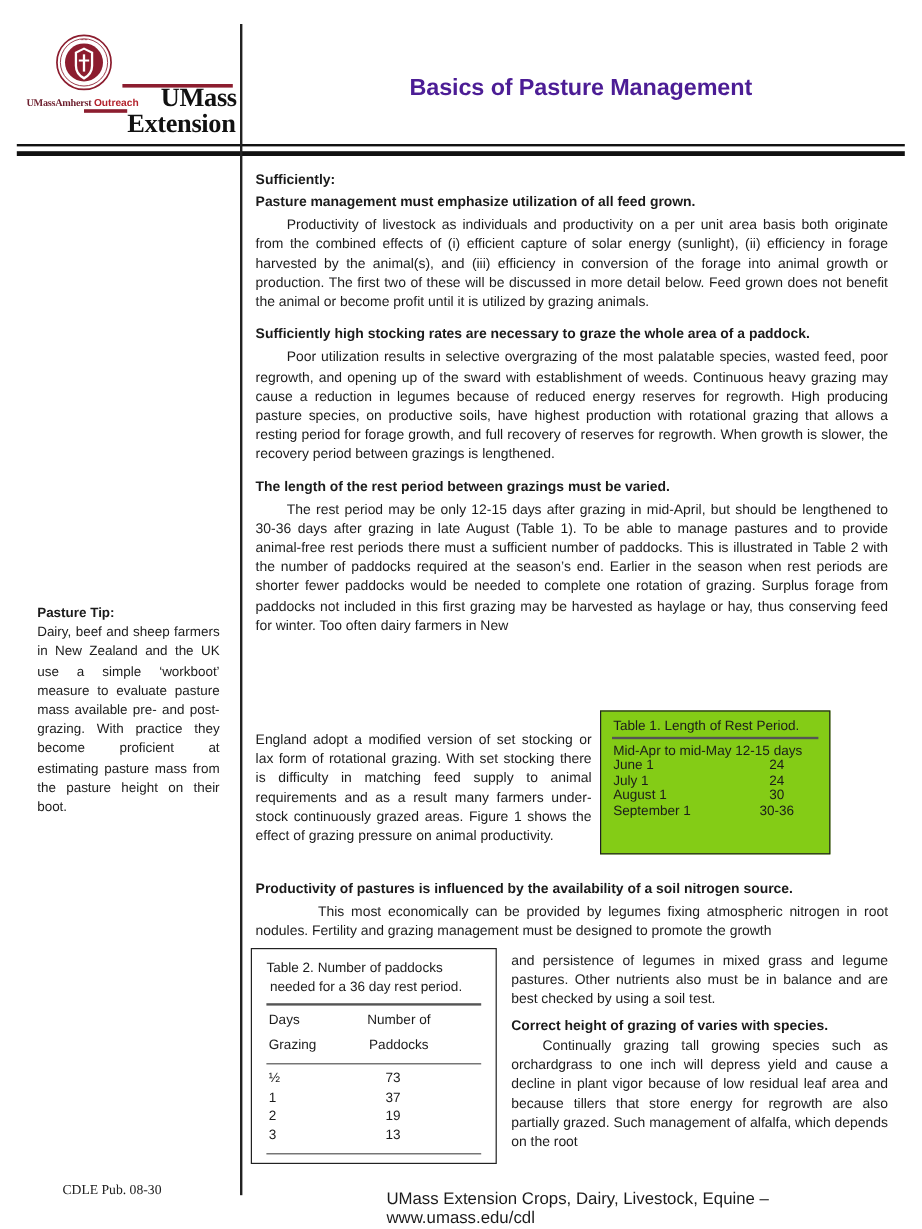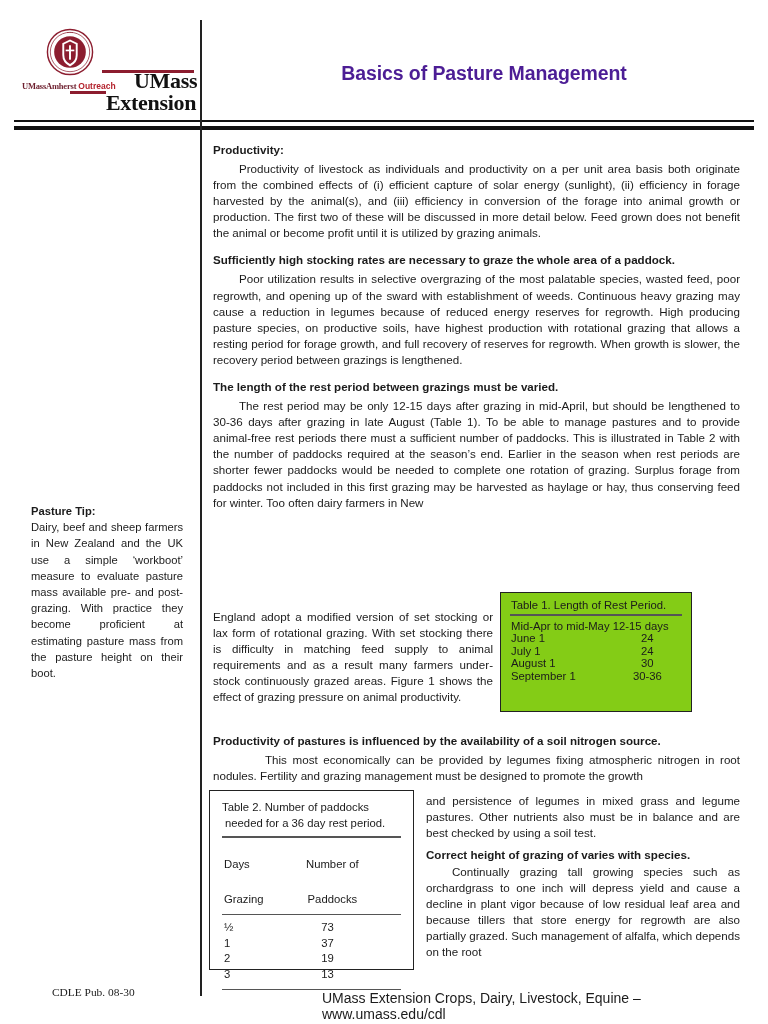--- a/index.html
+++ b/index.html
@@ -212,21 +212,21 @@
   .t2-rule {
     height: 1.5px;
     background: #555;
     margin: 5px 12px 0 12px;
   }
   #table2 table {
     border-collapse: collapse;
     width: 100%;
     font-size: 11.3px;
   }
-  #table2 .hdr td { padding-top: 19px; line-height: 15.5px; }
+  #table2 .hdr td { padding-top: 5px; line-height: 15.5px; }
   #table2 td.lbl { padding-left: 14px; }
   #table2 td.val { text-align: center; padding-right: 36px; }
   #table2 tbody.rows td { padding-top: 2.5px; }
   #table2 tbody.rows tr:first-child td { padding-top: 6px; }
 
   
   .wrap-right {
     position: absolute;
     font-size: 11.6px;
     line-height: 16.1px;
@@ -312,22 +312,23 @@
 <div id="rule-thin"></div>
 <div id="rule-thick"></div>
 <div id="vrule"></div>
 
 <div id="sidebar">
   <span id="sidebar-heading">Pasture Tip:</span><span>Dairy, beef and sheep farmers in New Zealand and the UK use a simple ‘workboot’ measure to evaluate pasture mass available pre- and post-grazing.  With practice they become proficient at estimating pasture mass from the pasture height on their boot.</span>
 </div>
 
 <div id="main">
 
-  <p class="bold-head">Productivity:</p>
-
+  <p class="bold-head">Sufficiently:</p>
+
+  <p class="bold-head">Pasture management must emphasize utilization of all feed grown.</p>
   <p class="body-par">Productivity of livestock as individuals and productivity on a per unit area basis both originate from the combined effects of (i) efficient capture of solar energy (sunlight), (ii) efficiency in forage harvested by the animal(s), and (iii) efficiency in conversion of the forage into animal growth or production. The first two of these will be discussed in more detail below. Feed grown does not benefit the animal or become profit until it is utilized by grazing animals.</p>
 
   <p class="bold-head">Sufficiently high stocking rates are necessary to graze the whole area of a paddock.</p>
   <p class="body-par">Poor utilization results in selective overgrazing of the most palatable species, wasted feed, poor regrowth, and opening up of the sward with establishment of weeds. Continuous heavy grazing may cause a reduction in legumes because of reduced energy reserves for regrowth.  High producing pasture species, on productive soils, have highest production with rotational grazing that allows a resting period for forage growth, and full recovery of reserves for regrowth.  When growth is slower, the recovery period between grazings is lengthened.</p>
 
   <p class="bold-head">The length of the rest period between grazings must be varied.</p>
   <p id="par-rest">The rest period may be only 12-15 days after grazing in mid-April, but should be lengthened to 30-36 days after grazing in late August (Table 1).  To be able to manage pastures and to provide animal-free rest periods there must a sufficient number of paddocks.  This is illustrated in Table 2 with the number of paddocks required at the season’s end.  Earlier in the season when rest periods are shorter fewer paddocks would be needed to complete one rotation of grazing.  Surplus forage from paddocks not included in this first grazing may be harvested as haylage or hay, thus conserving feed for winter.    Too often dairy farmers in New</p>
 </div>
 
 <div id="wrap-left-t1">England adopt a modified version of set stocking or lax form of rotational grazing.  With set stocking there is difficulty in matching feed supply to animal requirements and as a result many farmers under-stock continuously grazed areas.  Figure 1 shows the effect of grazing pressure on animal productivity.</div>

